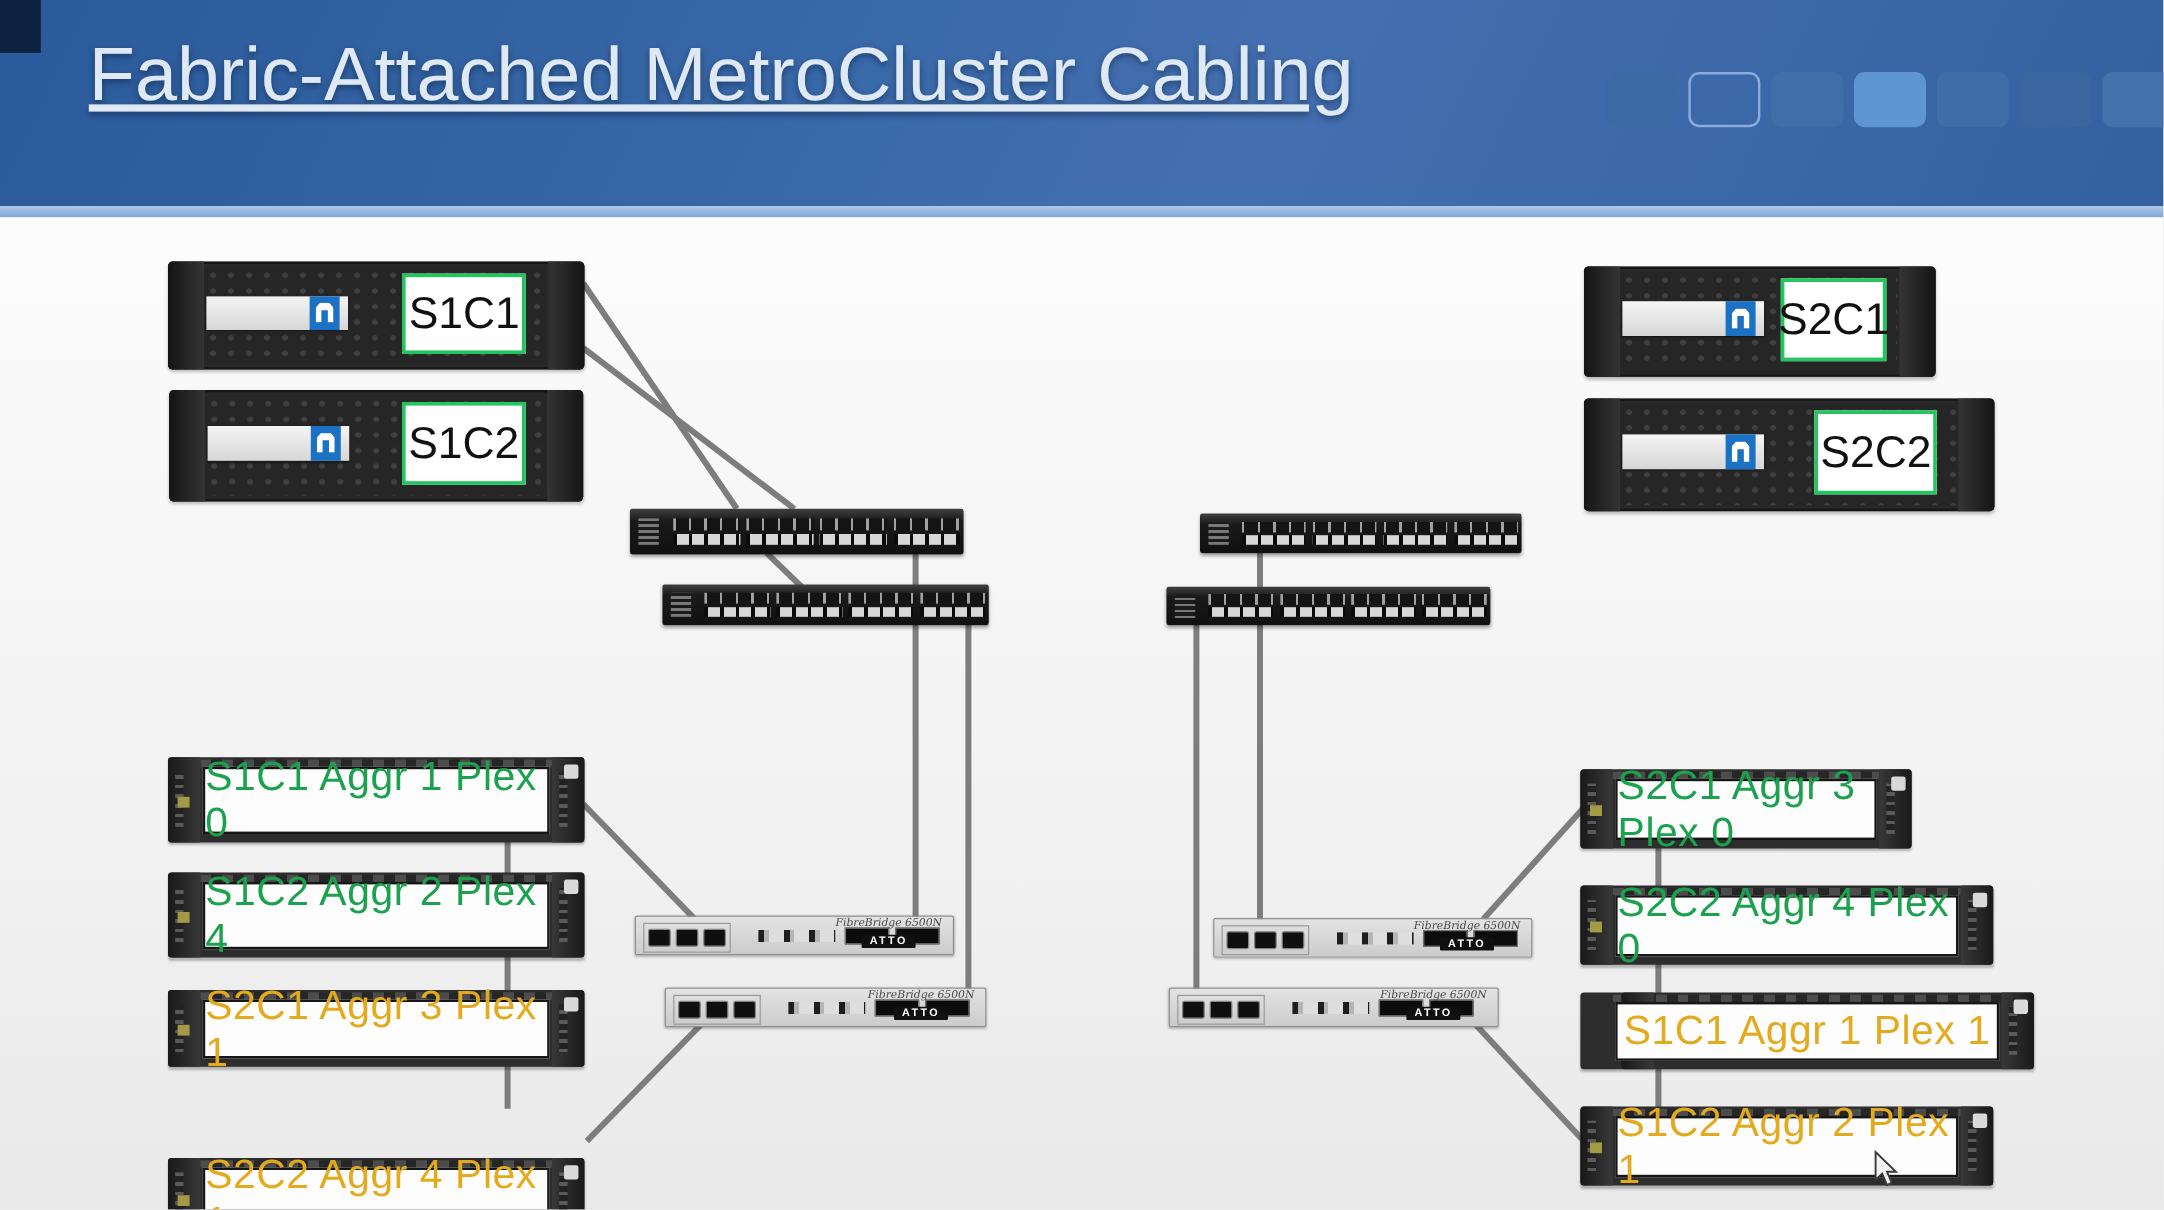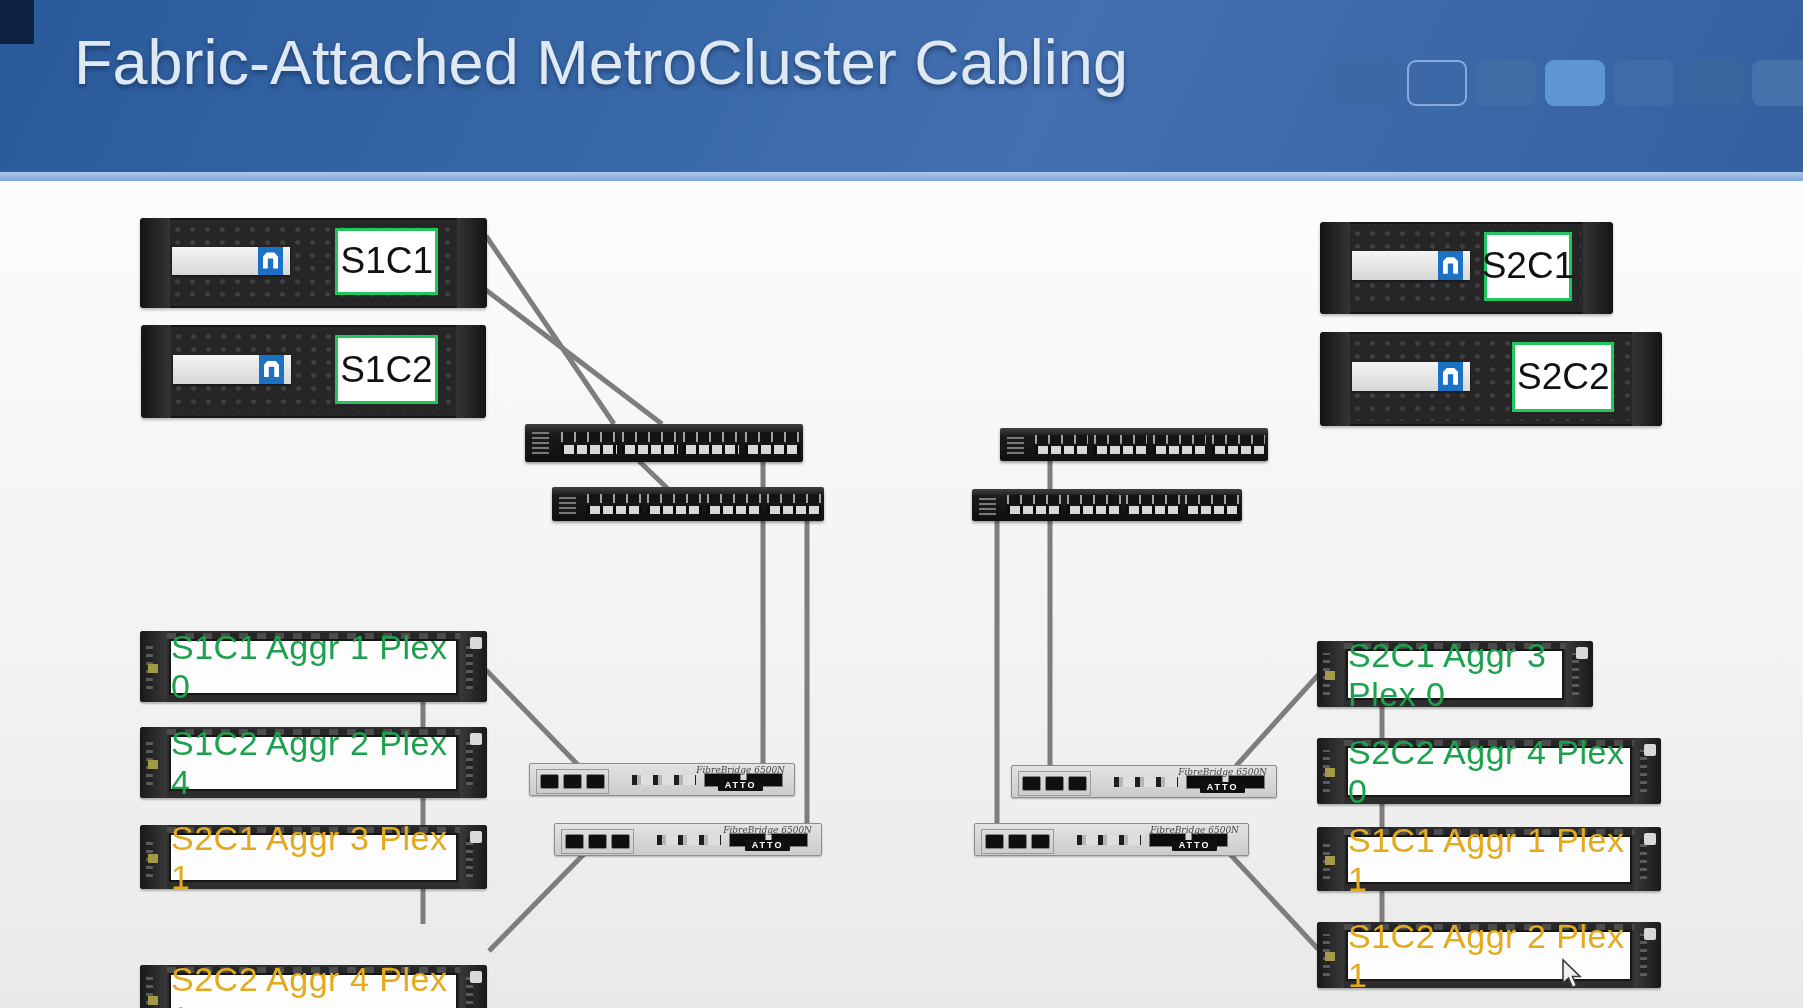--- a/index.html
+++ b/index.html
@@ -5,21 +5,21 @@
   html,body{margin:0;padding:0;background:#dcdcdc;font-family:"Liberation Sans",sans-serif;}
   .stage{position:relative;width:1803px;height:1008px;overflow:hidden;background:#fff;}
 
   
   .band{position:absolute;left:0;top:0;width:100%;height:172px;z-index:4;
         background:linear-gradient(115deg,var(--band-a) 0%,#3a69a9 40%,#446fb0 58%,var(--band-b) 100%);}
   .band-strip{position:absolute;left:0;top:172px;width:100%;height:9px;z-index:4;
         background:linear-gradient(180deg,#aec9ea,var(--band-strip));}
   .corner-block{position:absolute;left:0;top:0;width:34px;height:44px;background:#0d2140;z-index:5;}
   .title{position:absolute;left:74px;top:26px;margin:0;z-index:6;font-size:63px;font-weight:400;
-        color:var(--title-ink);text-shadow:0 3px 5px rgba(8,28,58,.5);letter-spacing:0;}
+        color:var(--title-ink);text-shadow:0 3px 5px rgba(8,28,58,.5);letter-spacing:0;text-decoration:underline;}
   .deco{position:absolute;left:1338px;top:60px;z-index:5;display:flex;gap:9px;}
   .sq{width:60px;height:46px;border-radius:9px;flex:0 0 auto;}
   .sq1{background:#3b69a4;}
   .sq2{background:transparent;border:2px solid #88ace0;width:56px;height:42px;}
   .sq3{background:#406fa8;}
   .sq4{background:#5d96d3;}
   .sq5{background:#3f6da7;}
   .sq6{background:#3a66a0;}
   .sq7{background:#4472ab;}
 
@@ -317,21 +317,21 @@
     <div class="scap l">
         <div class="slots"></div>
         <div class="sled"></div>
       </div>
     <div class="scap r">
         <div class="slots"></div>
         <div class="latch"></div>
       </div>
     <div class="slabel">S2C2 Aggr 4 Plex 0</div>
   </div>
-  <div class="shelf yellow" style="left:1317px;top:827px;width:344px;height:64px;">
+  <div class="shelf yellow" style="left:1317px;top:827px;width:344px;height:64px;padding-left:34px;">
     <div class="rail"></div>
     <div class="scap l">
         <div class="slots"></div>
         <div class="sled"></div>
       </div>
     <div class="scap r">
         <div class="slots"></div>
         <div class="latch"></div>
       </div>
     <div class="slabel">S1C1 Aggr 1 Plex 1</div>

